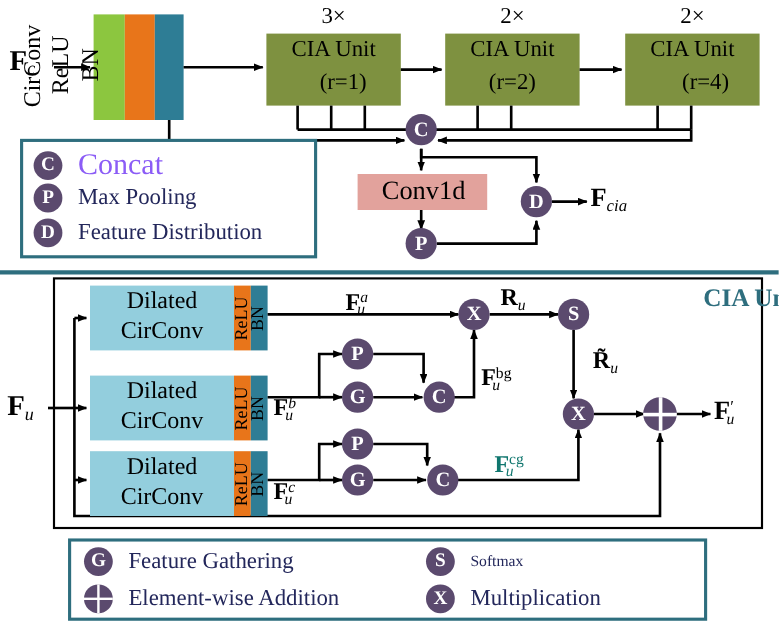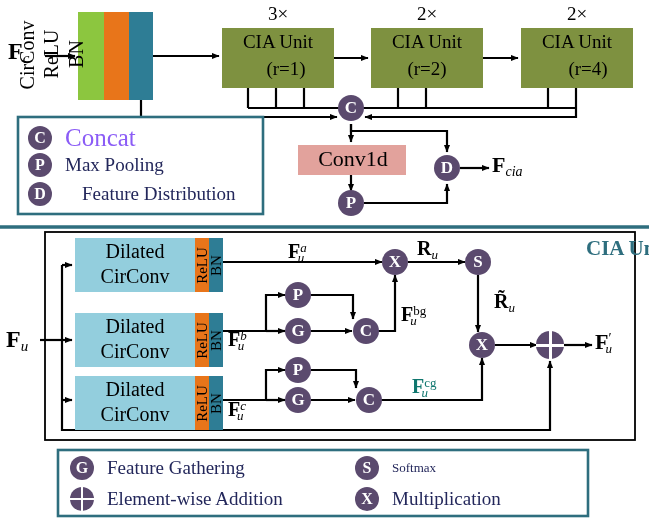--- a/index.html
+++ b/index.html
@@ -147,21 +147,21 @@
   <div class="lbl" style="left:28px;top:124px;">
     <span style="display:inline-block;width:24px;height:24px;border-radius:50%;background:#5B4A6E;color:#fff;font-size:16px;font-weight:bold;text-align:center;line-height:24px;vertical-align:middle;">C</span>
     <span style="margin-left:9px;font-size:25px;color:#8b5cf6;vertical-align:middle;">Concat</span>
   </div>
   <div class="lbl" style="left:28px;top:153px;">
     <span style="display:inline-block;width:24px;height:24px;border-radius:50%;background:#5B4A6E;color:#fff;font-size:16px;font-weight:bold;text-align:center;line-height:24px;vertical-align:middle;">P</span>
     <span style="margin-left:9px;font-size:19px;color:#23275B;vertical-align:middle;">Max Pooling</span>
   </div>
   <div class="lbl" style="left:28px;top:182px;">
     <span style="display:inline-block;width:24px;height:24px;border-radius:50%;background:#5B4A6E;color:#fff;font-size:16px;font-weight:bold;text-align:center;line-height:24px;vertical-align:middle;">D</span>
-    <span style="margin-left:26px;font-size:19px;color:#23275B;vertical-align:middle;font-family:Liberation Serif, serif;">Feature Distribution</span>
+    <span style="margin-left:9px;font-size:19px;color:#23275B;vertical-align:middle;font-family:Liberation Serif, serif;">Feature Distribution</span>
   </div>
 
   <div class="lbl" style="left:586px;top:236px;font-size:21px;font-weight:bold;color:#2E6E7E;">CIA Unit</div>
 
   <div class="lbl" style="left:6px;top:326px;font-size:24px;font-weight:bold;color:#000;"><span>F</span><span style="font-size:15px;font-style:italic;font-weight:normal;vertical-align:-4px;">u</span></div>
 
   <div class="lbl" style="left:75px;top:240px;width:120px;text-align:center;font-size:20px;color:#000;">Dilated</div>
   <div class="lbl" style="left:75px;top:265px;width:120px;text-align:center;font-size:20px;color:#000;">CirConv</div>
   <div class="lbl" style="left:195px;top:238px;width:14px;height:54px;">
       <span style="position:absolute;left:-20px;top:19px;width:54px;text-align:center;transform:rotate(-90deg);font-size:15px;color:#000;">ReLU</span>

